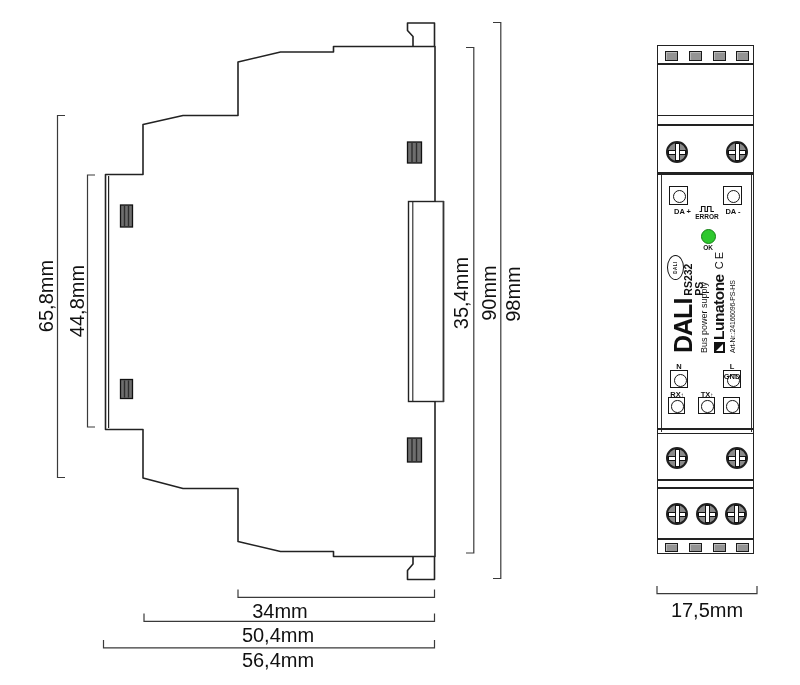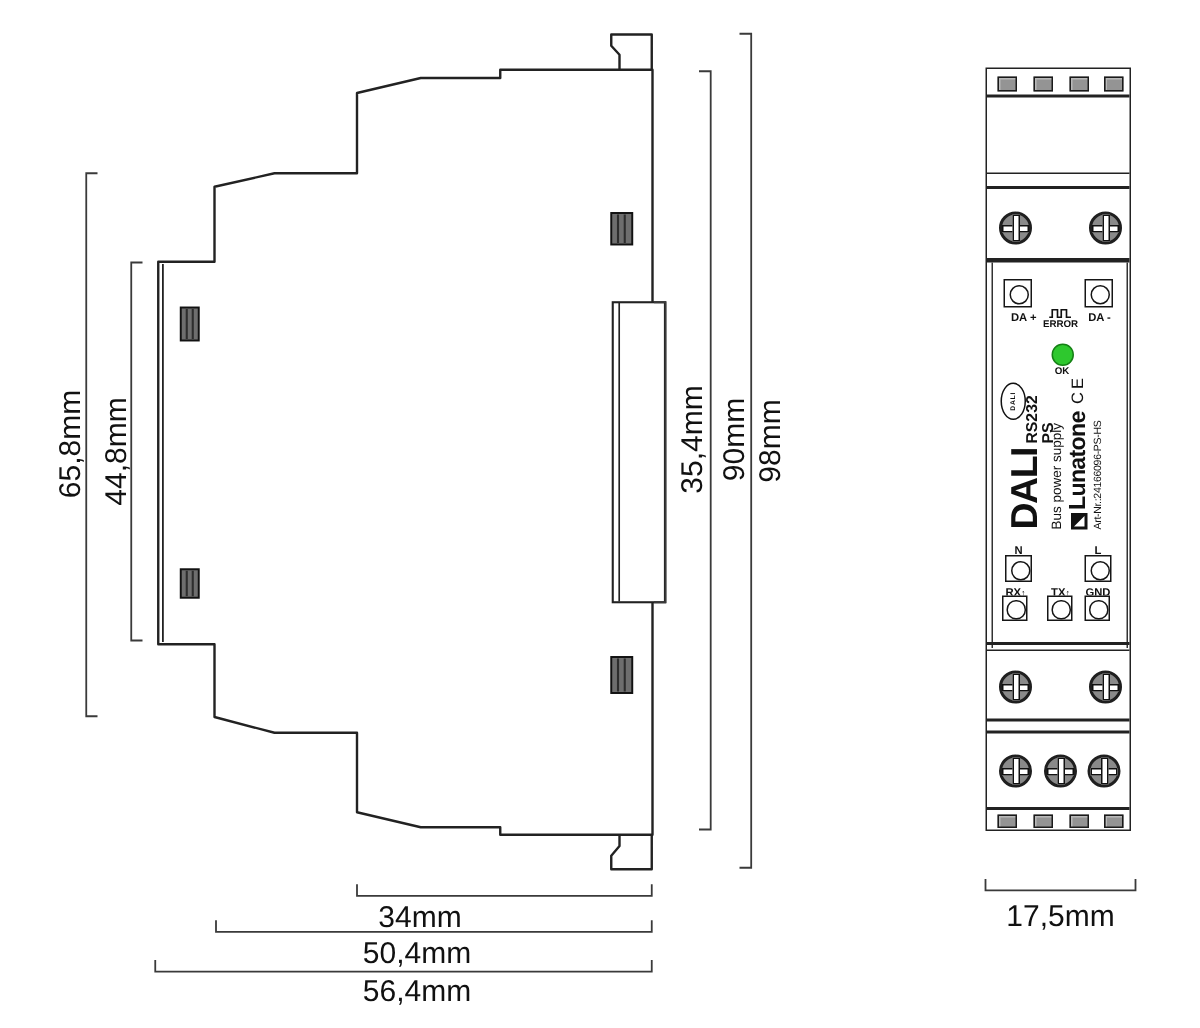--- a/index.html
+++ b/index.html
@@ -172,21 +172,21 @@
       <div class="circ" style="left:2.5px;top:2.5px;width:11px;height:11px;"></div>
     </div>
     <div class="term" style="left:65px;top:324px;width:18px;height:18px;">
       <div class="circ" style="left:2.5px;top:2.5px;width:11px;height:11px;"></div>
     </div>
 
     <div class="lbl" style="left:6px;top:344px;width:26px;">
       <span>RX</span><span style="font-size:6px;">↑</span></div>
     <div class="lbl" style="left:36px;top:344px;width:26px;">
       <span>TX</span><span style="font-size:6px;">↑</span></div>
-    <div class="lbl" style="left:61px;top:344px;width:26px;">GND</div>
+    <div class="lbl" style="left:61px;top:326px;width:26px;">GND</div>
     <div class="term" style="left:10px;top:351px;width:17px;height:17px;">
       <div class="circ" style="left:2.3px;top:2.3px;width:10.5px;height:10.5px;"></div>
     </div>
     <div class="term" style="left:40px;top:351px;width:17px;height:17px;">
       <div class="circ" style="left:2.3px;top:2.3px;width:10.5px;height:10.5px;"></div>
     </div>
     <div class="term" style="left:65px;top:351px;width:17px;height:17px;">
       <div class="circ" style="left:2.3px;top:2.3px;width:10.5px;height:10.5px;"></div>
     </div>
 

